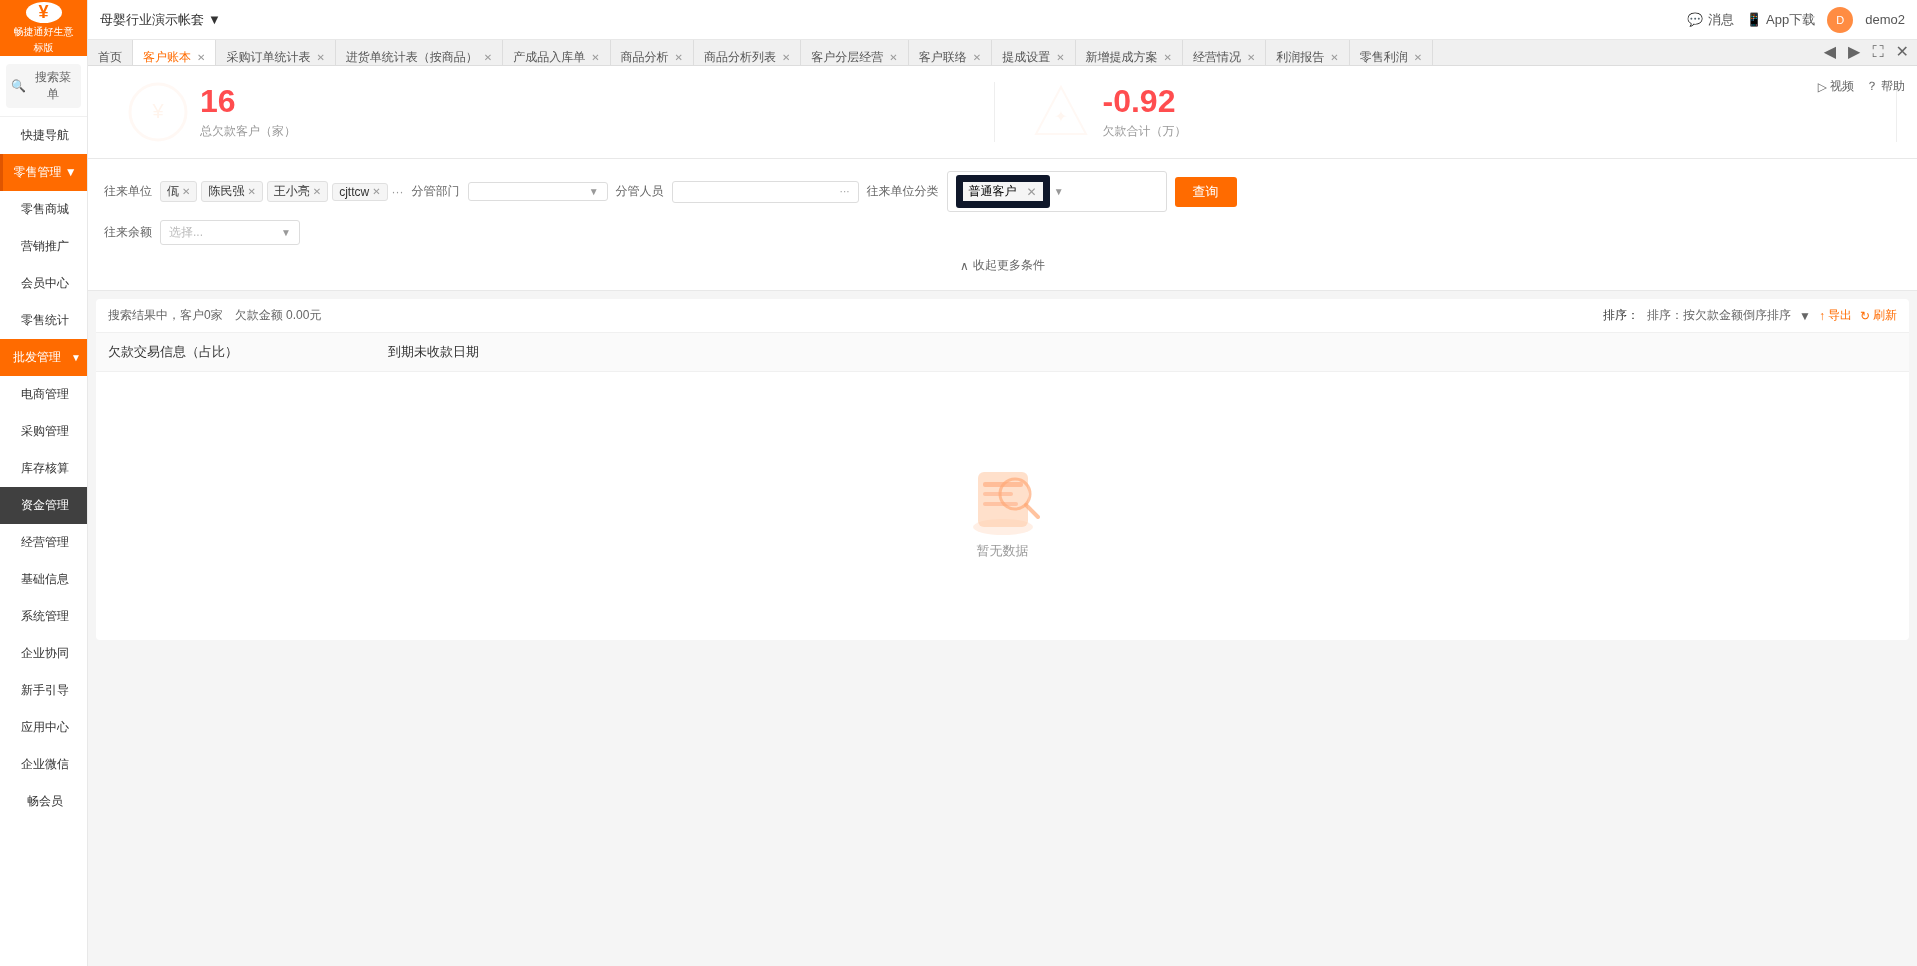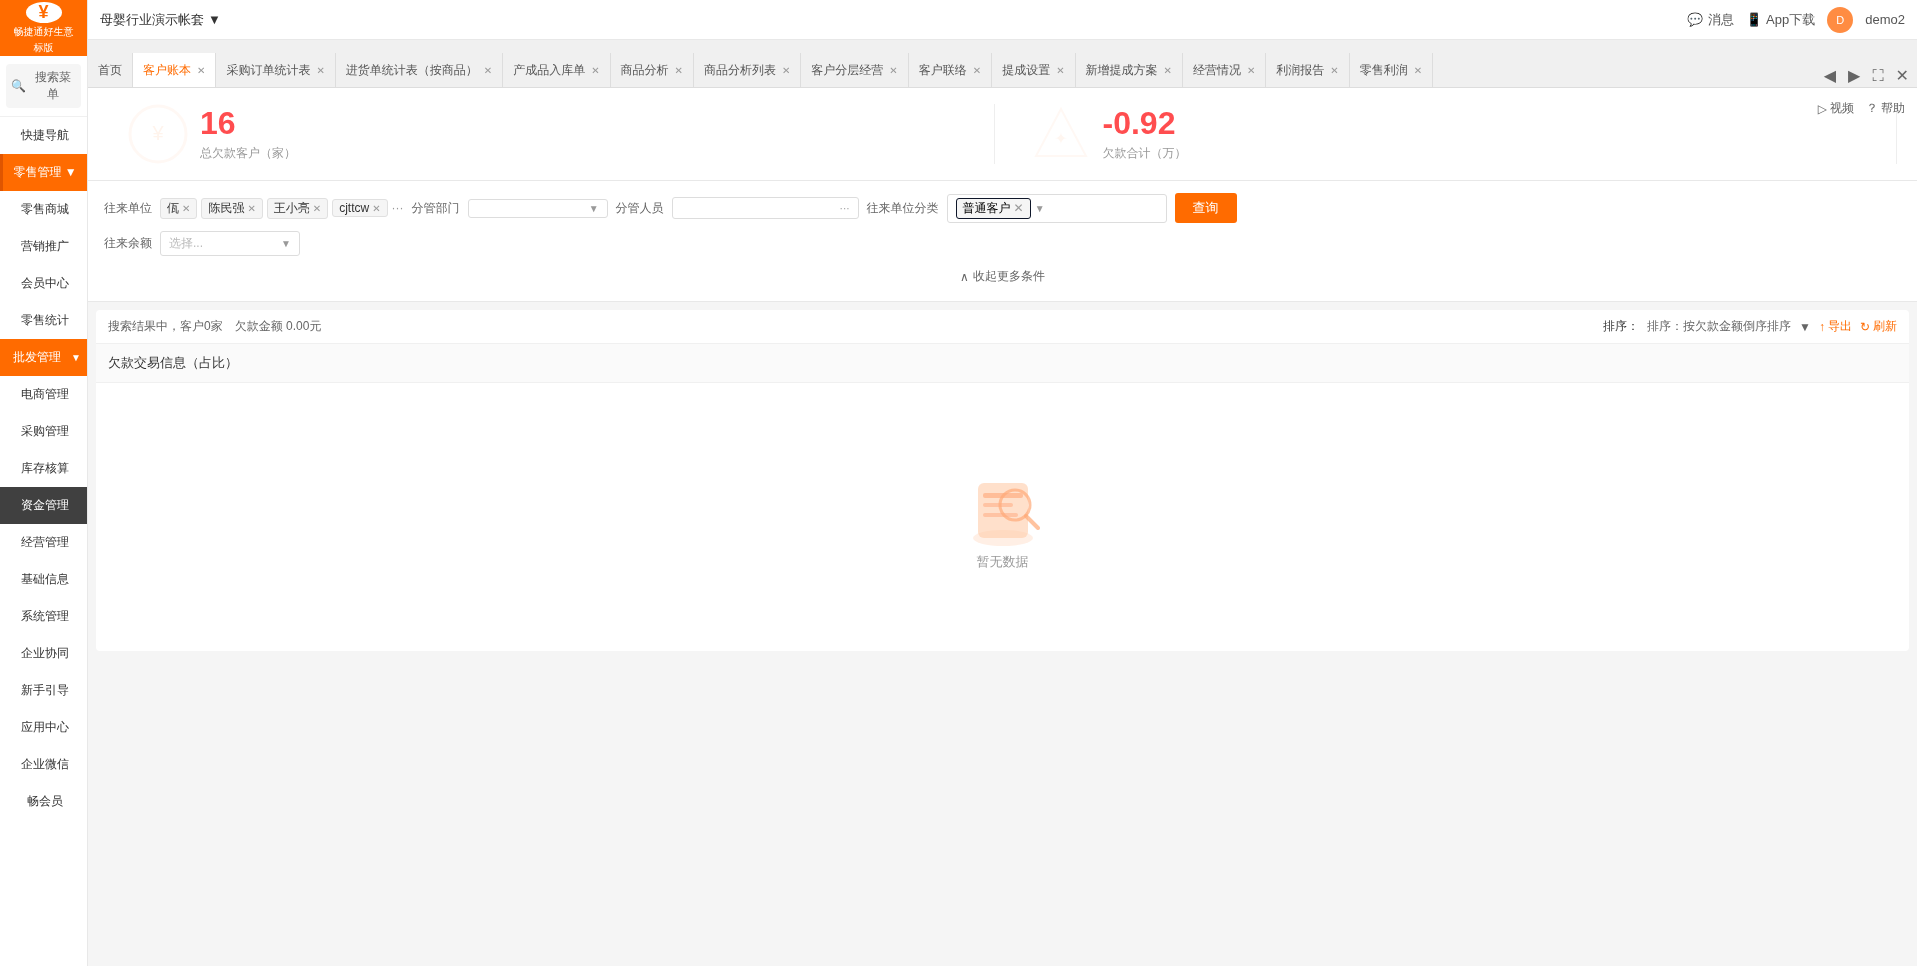--- a/index.html
+++ b/index.html
@@ -23,21 +23,21 @@
 
     
     .top-header { height: 40px; background: #fff; display: flex; align-items: center; justify-content: space-between; padding: 0 12px; border-bottom: 1px solid #e8e8e8; flex-shrink: 0; }
     .top-header-left { display: flex; align-items: center; gap: 8px; }
     .app-selector { display: flex; align-items: center; gap: 4px; font-size: 13px; color: #333; cursor: pointer; }
     .top-header-right { display: flex; align-items: center; gap: 12px; font-size: 13px; color: #555; }
     .top-header-right .msg-btn, .top-header-right .app-btn { display: flex; align-items: center; gap: 4px; cursor: pointer; }
     .avatar { width: 26px; height: 26px; border-radius: 50%; background: #ff8c42; display: flex; align-items: center; justify-content: center; color: #fff; font-size: 11px; }
 
     
-    .tab-bar { height: 48px; background: #f0f0f0; display: flex; align-items: flex-end; border-bottom: 1px solid #ddd; flex-shrink: 0; overflow: hidden; }
+    .tab-bar { height: 26px; background: #f0f0f0; display: flex; align-items: flex-start; border-bottom: 1px solid #ddd; flex-shrink: 0; overflow: hidden; }
     .tab-item { display: flex; align-items: center; gap: 4px; padding: 0 10px; height: 34px; cursor: pointer; font-size: 12px; color: #555; border-right: 1px solid #ddd; white-space: nowrap; flex-shrink: 0; }
     .tab-item.active { background: #fff; color: #ff6b00; }
     .tab-item .close-x { font-size: 10px; color: #999; margin-left: 2px; cursor: pointer; }
     .tab-bar-end { display: flex; align-items: center; margin-left: auto; padding: 0 4px; gap: 4px; }
     .tab-bar-end span { cursor: pointer; font-size: 16px; color: #666; padding: 2px 4px; }
 
     
     .content { flex: 1; overflow-y: auto; background: #f5f5f5; }
 
     
@@ -61,21 +61,21 @@
     .filter-tag { display: flex; align-items: center; gap: 3px; background: #f5f5f5; border: 1px solid #e0e0e0; border-radius: 3px; padding: 1px 6px; font-size: 12px; color: #333; }
     .filter-tag .x { color: #999; cursor: pointer; font-size: 10px; }
     .filter-more { color: #999; cursor: pointer; font-size: 12px; }
     .filter-select { display: flex; align-items: center; gap: 4px; border: 1px solid #ddd; border-radius: 3px; padding: 3px 8px; min-width: 140px; background: #fff; cursor: pointer; }
     .filter-select .placeholder { color: #bbb; font-size: 12px; flex: 1; }
     .filter-select .arrow { color: #999; font-size: 10px; }
     .filter-select-wide { min-width: 220px; }
     .filter-input-wrap { border: 1px solid #ddd; border-radius: 3px; padding: 3px 8px; min-width: 140px; display: flex; align-items: center; gap: 4px; background: #fff; }
     .filter-input-wrap input { border: none; outline: none; font-size: 12px; flex: 1; }
     .filter-input-wrap .more-btn { color: #999; cursor: pointer; font-size: 10px; }
-    .filter-type-tag { background: #f5f5f5; border: 1px solid #0f172a; border-radius: 3px; padding: 1px 6px; font-size: 12px; display: flex; align-items: center; gap: 3px; }
+    .filter-type-tag { background: #f5f5f5; border: 7px solid #0f172a; border-radius: 3px; padding: 1px 6px; font-size: 12px; display: flex; align-items: center; gap: 10px; }
     .filter-type-tag .x { color: #999; cursor: pointer; }
     .filter-collapse { text-align: center; padding: 4px; color: #666; font-size: 12px; cursor: pointer; display: flex; align-items: center; justify-content: center; gap: 4px; }
 
     
     .table-area { background: #fff; margin: 8px; border-radius: 4px; }
     .table-toolbar { display: flex; align-items: center; justify-content: space-between; padding: 8px 12px; border-bottom: 1px solid #f0f0f0; }
     .table-toolbar-left { font-size: 12px; color: #666; display: flex; gap: 12px; }
     .table-toolbar-right { display: flex; align-items: center; gap: 8px; font-size: 12px; color: #666; }
     .table-toolbar-right .sort-label { color: #333; }
     .table-toolbar-right .btn-link { color: #ff6b00; cursor: pointer; display: flex; align-items: center; gap: 3px; }
@@ -378,20 +378,21 @@
           </span>
           <span class="btn-link">
             <span>↻</span>
             <span>刷新</span>
           </span>
         </div>
       </div>
 
       <div class="table-header">
         <div class="table-header-cell">欠款交易信息（占比）</div>
+        <div class="table-header-cell">到期未收款日期</div>
       </div>
 
       <div class="table-empty">
         <div class="empty-illustration">
           <svg width="100" height="90" viewBox="0 0 100 90">
 
             <ellipse cx="50" cy="75" rx="30" ry="8" fill="#ffe0cc" opacity="0.5"></ellipse>
             <rect x="25" y="20" width="50" height="55" rx="6" fill="#ffcba8" opacity="0.6"></rect>
             <rect x="30" y="30" width="40" height="5" rx="2" fill="#ff9966" opacity="0.5"></rect>
             <rect x="30" y="40" width="30" height="4" rx="2" fill="#ff9966" opacity="0.4"></rect>

